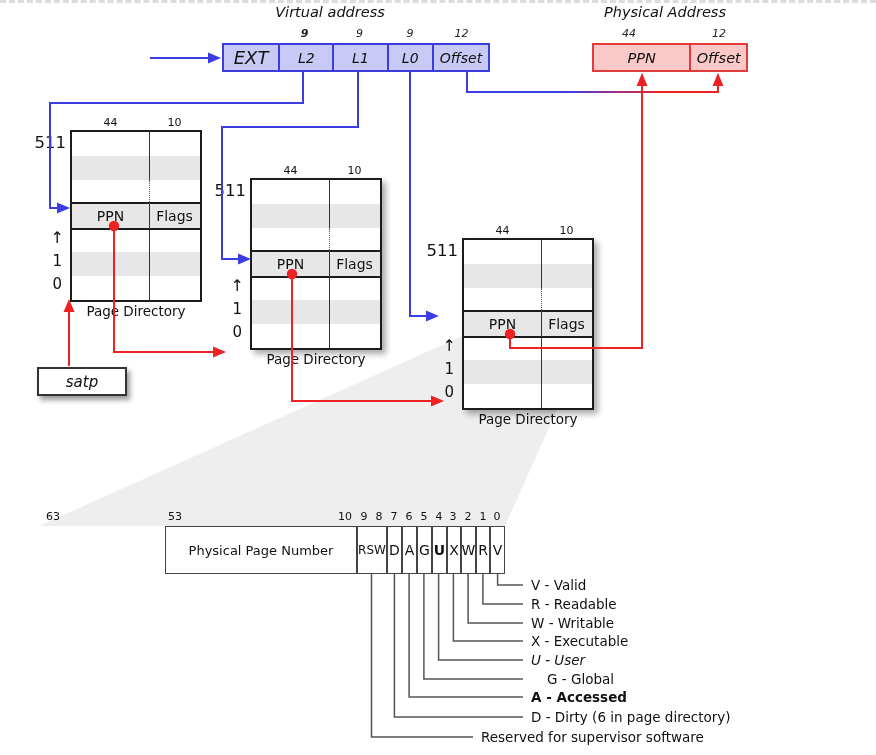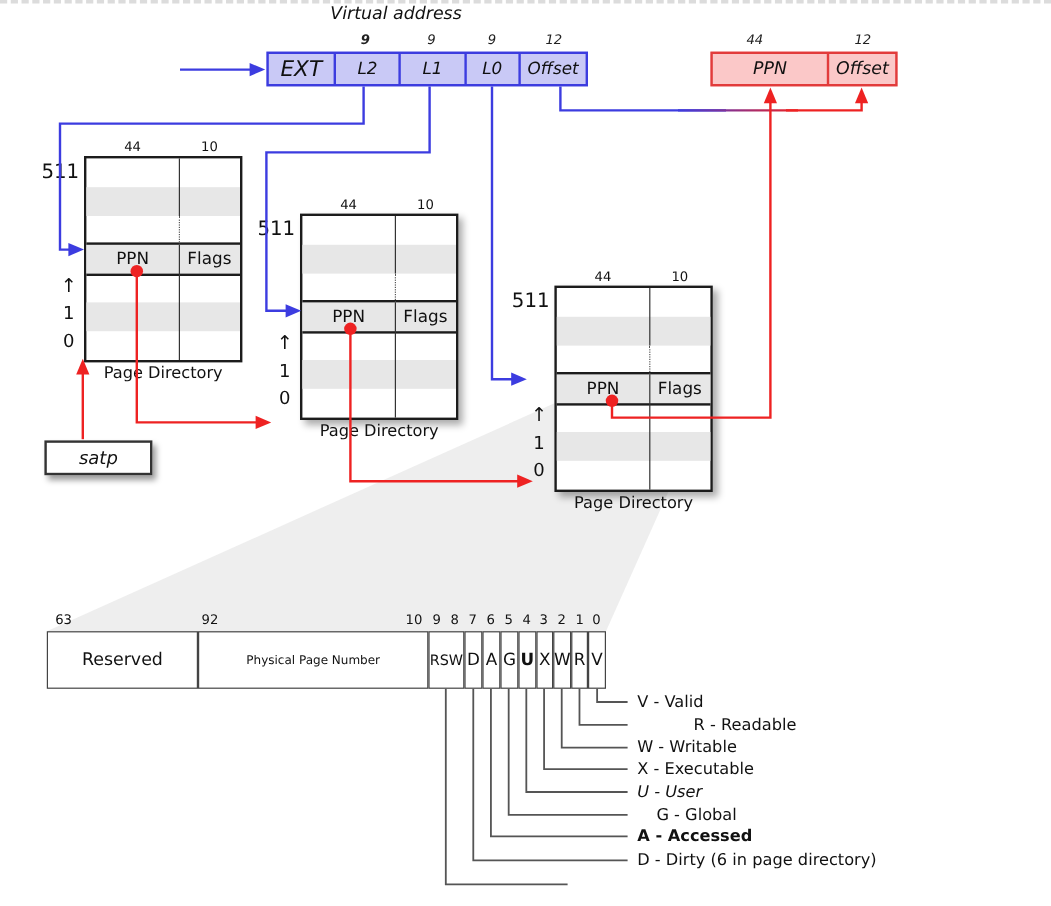--- a/index.html
+++ b/index.html
@@ -62,20 +62,21 @@
 
 <div id="canvas">
 
   <div id="top-dash" class="abs"></div>
 
   <svg id="art-bg" width="876" height="755">
     <polygon points="462,336 590,336 505,526 39,526" fill="#8a8a8a" opacity="0.14"></polygon>
   </svg>
 
   <div class="abs title" style="left:230px;top:4px;width:200px;">Virtual address</div>
+  <div class="abs title" style="left:565px;top:4px;width:200px;">Physical Address</div>
 
   <div class="abs bits bold" style="left:277px;top:27px;width:55px;">9</div>
   <div class="abs bits" style="left:332px;top:27px;width:55px;">9</div>
   <div class="abs bits" style="left:387px;top:27px;width:46px;">9</div>
   <div class="abs bits" style="left:433px;top:27px;width:57px;">12</div>
 
   <div id="va-row" class="abs fieldrow">
     <div class="vcell ext" style="width:55px;">EXT</div>
     <div class="vcell" style="width:55px;">L2</div>
     <div class="vcell" style="width:55px;">L1</div>
@@ -148,53 +149,53 @@
     <div class="idx511">511</div>
     <div class="uparr">↑</div>
     <div class="idx1">1</div>
     <div class="idx0">0</div>
     <div class="caption">Page Directory</div>
   </div>
 
   <div id="satp" class="abs ctr">satp</div>
 
   <div class="ptelab" style="left:41px;width:24px;text-align:center;">63</div>
-  <div class="ptelab" style="left:168px;width:24px;text-align:left;">92</div>
+  <div class="ptelab" style="left:168px;width:24px;text-align:left;">53</div>
   <div class="ptelab" style="left:334px;width:22px;">10</div>
   <div class="ptelab" style="left:357px;width:14px;">9</div>
   <div class="ptelab" style="left:372px;width:14px;">8</div>
   <div class="ptelab" style="left:387px;width:14px;">7</div>
   <div class="ptelab" style="left:402px;width:14px;">6</div>
   <div class="ptelab" style="left:417px;width:14px;">5</div>
   <div class="ptelab" style="left:432px;width:14px;">4</div>
   <div class="ptelab" style="left:446px;width:14px;">3</div>
   <div class="ptelab" style="left:461px;width:14px;">2</div>
   <div class="ptelab" style="left:476px;width:14px;">1</div>
   <div class="ptelab" style="left:490px;width:14px;">0</div>
 
-  <div class="ptecell" style="left:39px;width:126px;font-size:14.5px;">Reserved</div>
-  <div class="ptecell" style="left:165px;width:192px;font-size:10px;">Physical Page Number</div>
+  <div class="ptecell" style="left:165px;width:192px;font-size:13px;">Physical Page Number</div>
   <div class="ptecell" style="left:357px;width:30px;font-size:12px;">RSW</div>
   <div class="ptecell ptebit" style="left:387px;width:15px;">D</div>
   <div class="ptecell ptebit" style="left:402px;width:15px;">A</div>
   <div class="ptecell ptebit" style="left:417px;width:15px;">G</div>
   <div class="ptecell ptebit bold" style="left:432px;width:15px;">U</div>
   <div class="ptecell ptebit" style="left:447px;width:14px;">X</div>
   <div class="ptecell ptebit" style="left:461px;width:15px;">W</div>
   <div class="ptecell ptebit" style="left:476px;width:14px;">R</div>
   <div class="ptecell ptebit" style="left:490px;width:15px;">V</div>
 
   <div class="legend" style="left:531px;top:576px;">V - Valid</div>
-  <div class="legend" style="left:531px;top:595px;margin-left:47px;">R - Readable</div>
+  <div class="legend" style="left:531px;top:595px;">R - Readable</div>
   <div class="legend" style="left:531px;top:614px;">W - Writable</div>
   <div class="legend" style="left:531px;top:632px;">X - Executable</div>
   <div class="legend" style="left:531px;top:651px;font-style:italic;">U - User</div>
   <div class="legend" style="left:547px;top:670px;">G - Global</div>
   <div class="legend bold" style="left:531px;top:688px;">A - Accessed</div>
   <div class="legend" style="left:531px;top:708px;">D - Dirty (6 in page directory)</div>
+  <div class="legend" style="left:481px;top:728px;">Reserved for supervisor software</div>
 
   <svg id="art-lines" width="876" height="755">
     <defs>
       <linearGradient id="b2r" x1="565" y1="92" x2="665" y2="92" gradientUnits="userSpaceOnUse">
         <stop offset="0" stop-color="#3c3ce0"></stop>
           <stop offset="1" stop-color="#ee2222"></stop>
       </linearGradient>
     </defs>
 
     <g stroke="#3c3ce0" stroke-width="2" fill="none">

